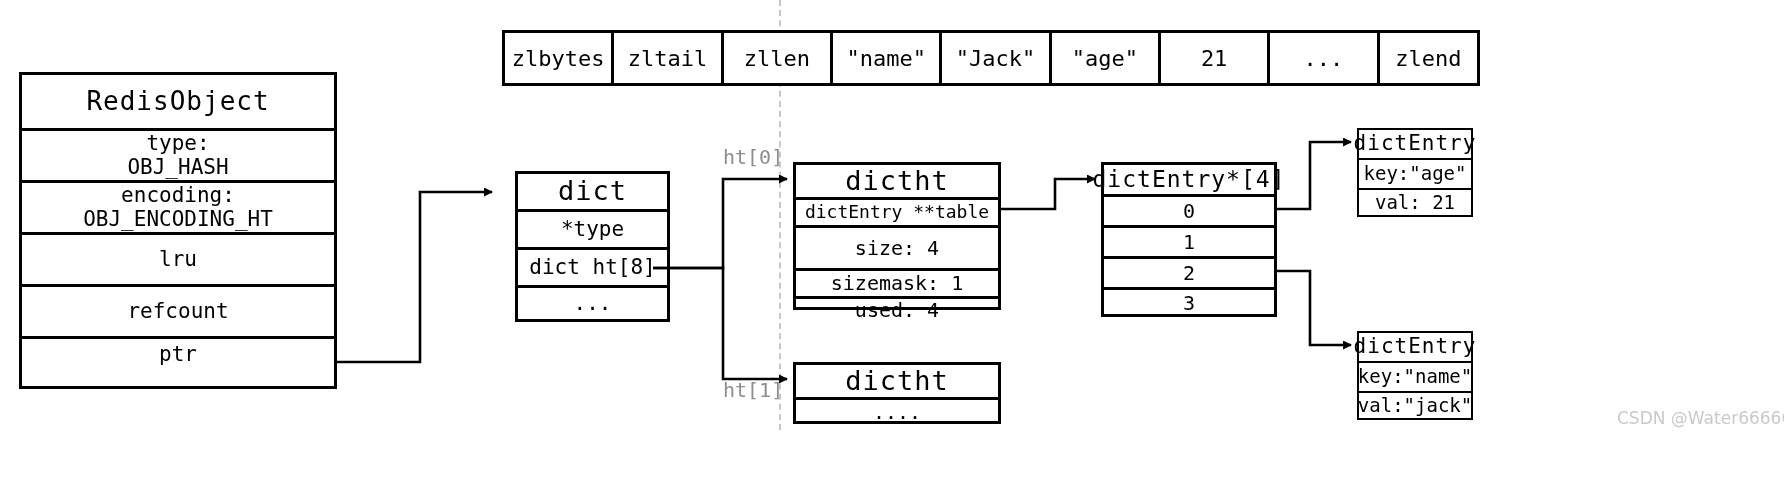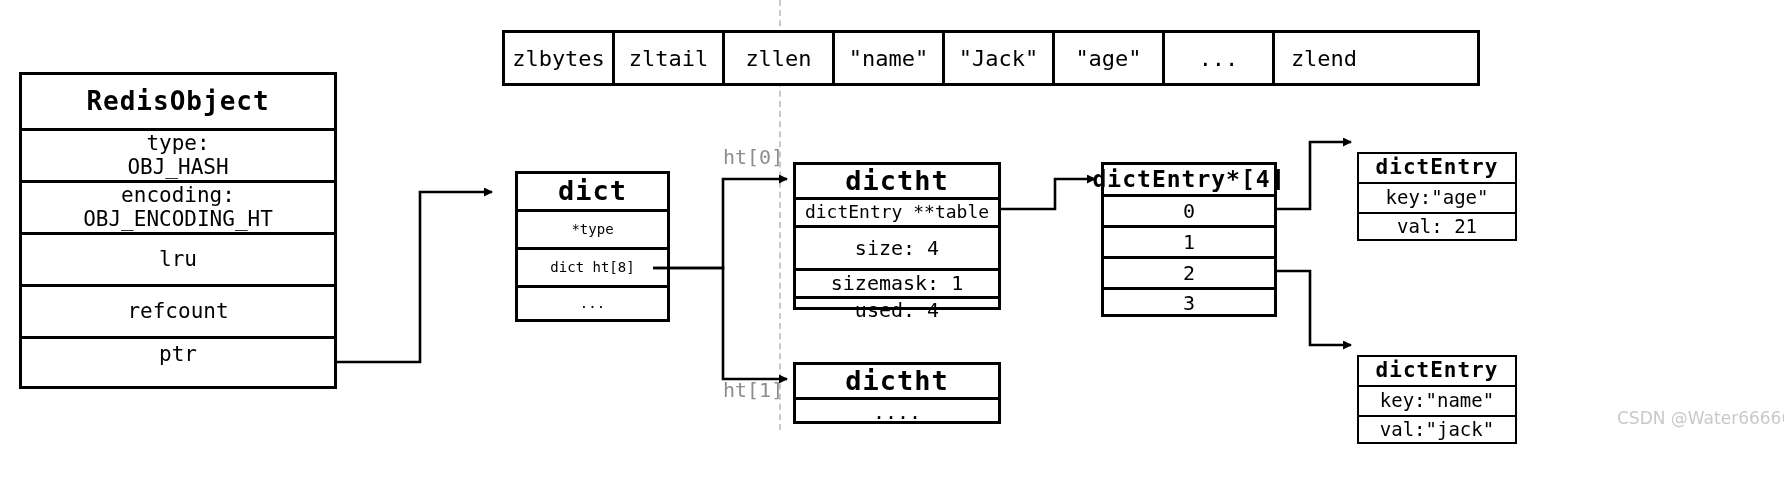--- a/index.html
+++ b/index.html
@@ -30,21 +30,21 @@
     display: flex;
     align-items: center;
     justify-content: center;
     text-align: center;
     border-bottom: 3px solid #000;
     white-space: pre;
     line-height: 1.12;
   }
   .row:last-child { border-bottom: none; }
   .hdr {
-    font-weight: bold;
+    font-weight: normal;
     letter-spacing: 1px;
   }
 
   
   #ziplist {
     left: 502px;
     top: 30px;
     width: 978px;
     height: 56px;
     display: flex;
@@ -71,21 +71,21 @@
   #redisobject .row { font-size: 21px; }
   #redisobject .row.hdr { font-size: 26px; }
 
   
   #dict {
     left: 515px;
     top: 171px;
     width: 155px;
     height: 151px;
   }
-  #dict .row { font-size: 14px; }
+  #dict .row { font-size: 21px; }
   #dict .row.hdr { font-size: 27px; }
 
   
   #dictht0 {
     left: 793px;
     top: 162px;
     width: 208px;
     height: 148px;
   }
   #dictht0 .row { font-size: 20px; }
@@ -106,21 +106,21 @@
   #entryarray {
     left: 1101px;
     top: 162px;
     width: 176px;
     height: 155px;
   }
   #entryarray .row { font-size: 20px; }
   #entryarray .row.hdr { font-size: 23px; }
 
   
-  .entrybox { width: 160px; margin-top: 24px; }
+  .entrybox { width: 116px; }
   .entrybox .row { font-size: 19px; border-bottom-width: 2px; }
   .entrybox .row.hdr { font-size: 21px; }
   #entry-age  { left: 1357px; top: 128px; height: 89px; border-width: 2px; }
   #entry-name { left: 1357px; top: 331px; height: 89px; border-width: 2px; }
 
   
   .htlabel {
     position: absolute;
     color: #8d8d8d;
     font-size: 20px;
@@ -165,20 +165,21 @@
 
   <div id="divider"></div>
 
   <div class="box" id="ziplist">
     <div class="cell" style="width:110px">zlbytes</div>
     <div class="cell" style="width:110px">zltail</div>
     <div class="cell" style="width:110px">zllen</div>
     <div class="cell" style="width:110px">"name"</div>
     <div class="cell" style="width:110px">"Jack"</div>
     <div class="cell" style="width:110px">"age"</div>
+    <div class="cell" style="width:110px">21</div>
     <div class="cell" style="width:110px">...</div>
     <div class="cell" style="width:98px">zlend</div>
   </div>
 
   <div class="box" id="redisobject">
     <div class="row hdr" style="height:56px">RedisObject</div>
     <div class="row" style="height:52px">type:
 OBJ_HASH</div>
     <div class="row" style="height:52px">encoding:
 OBJ_ENCODING_HT</div>

